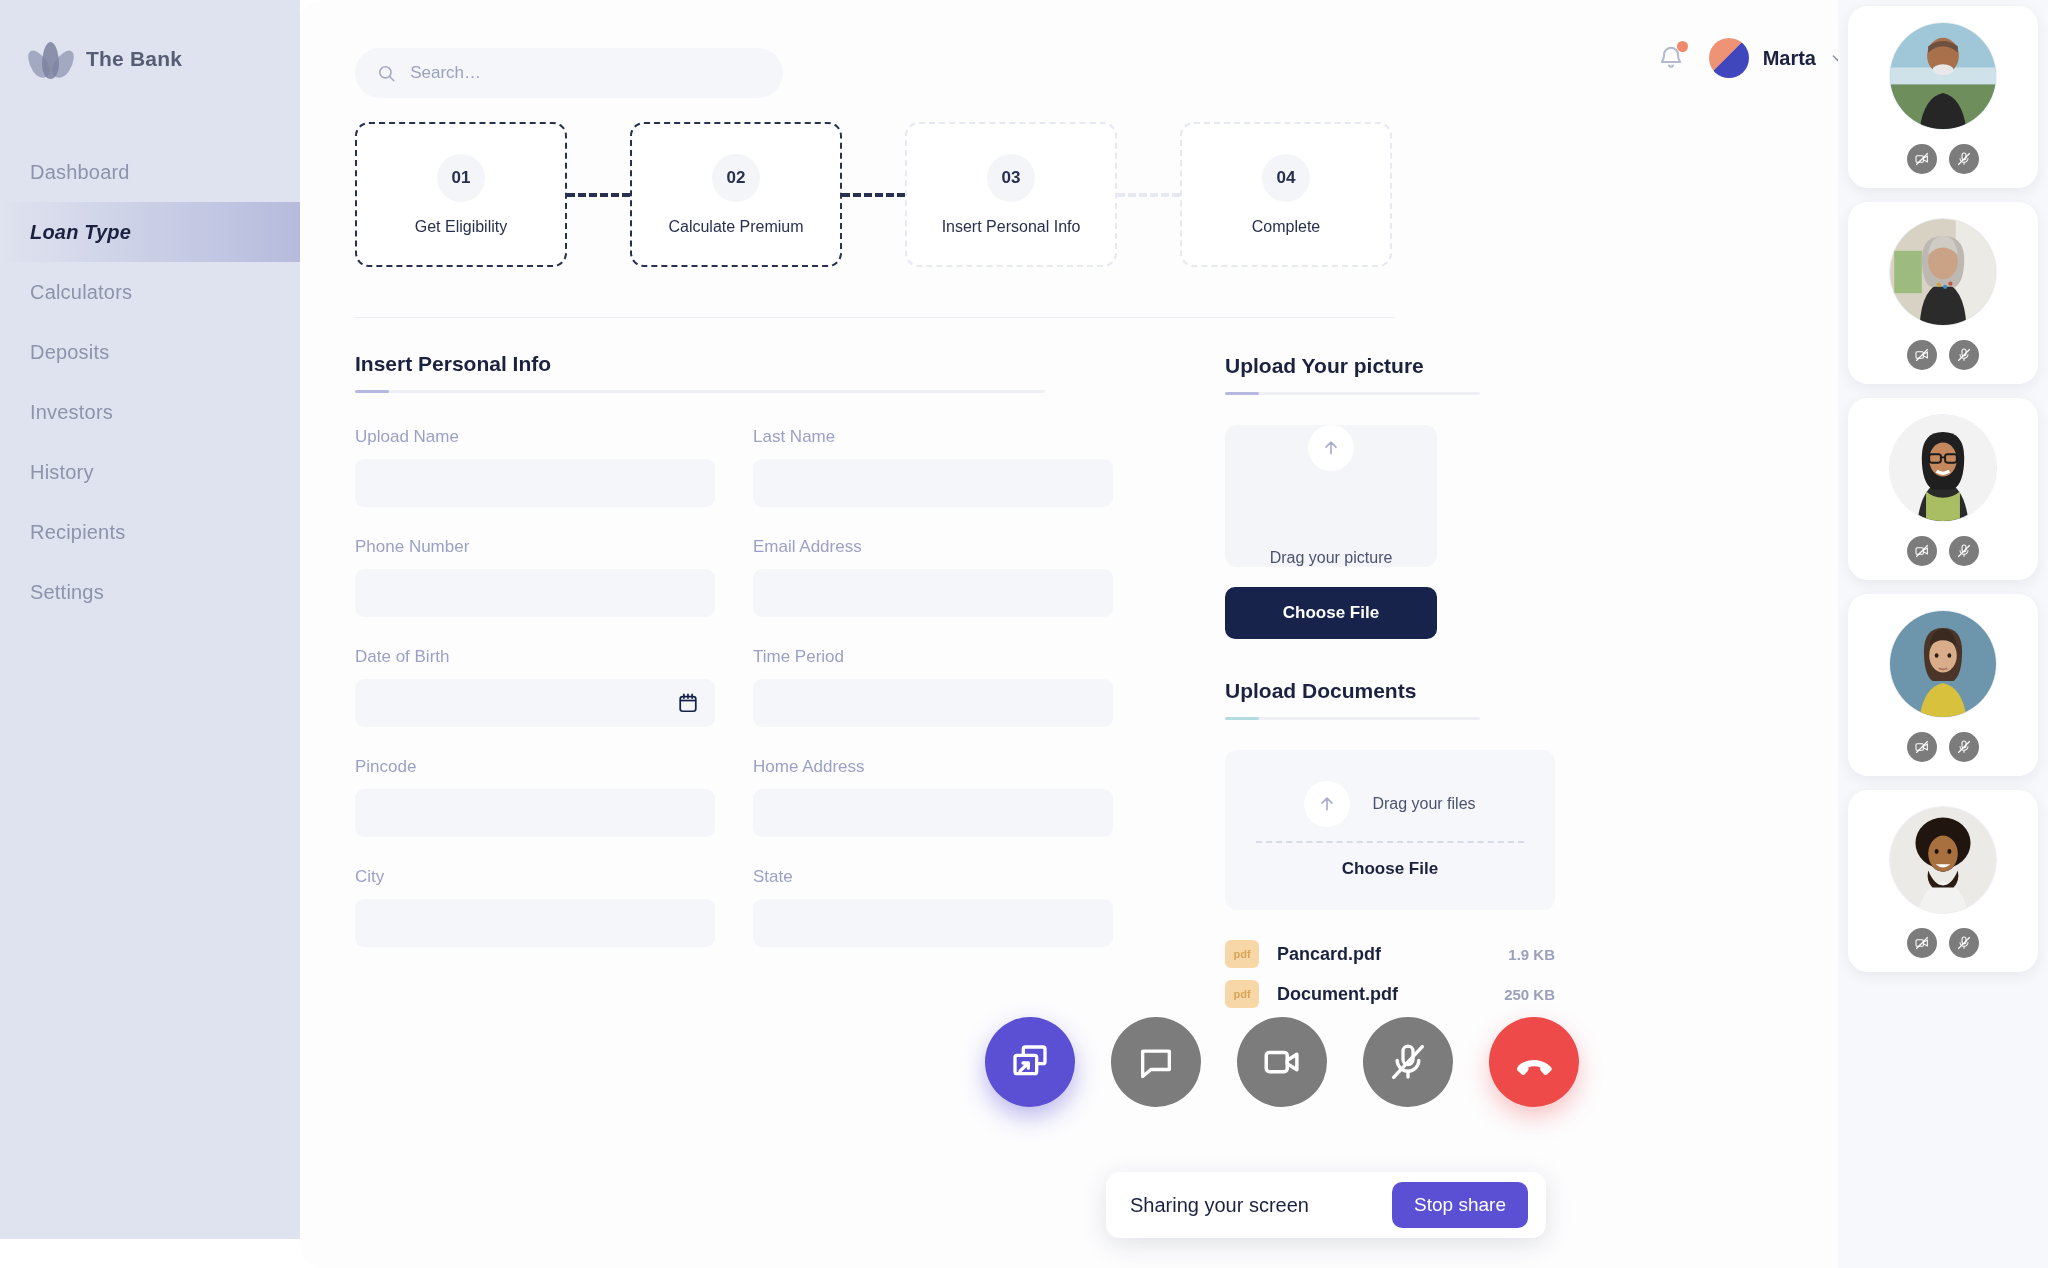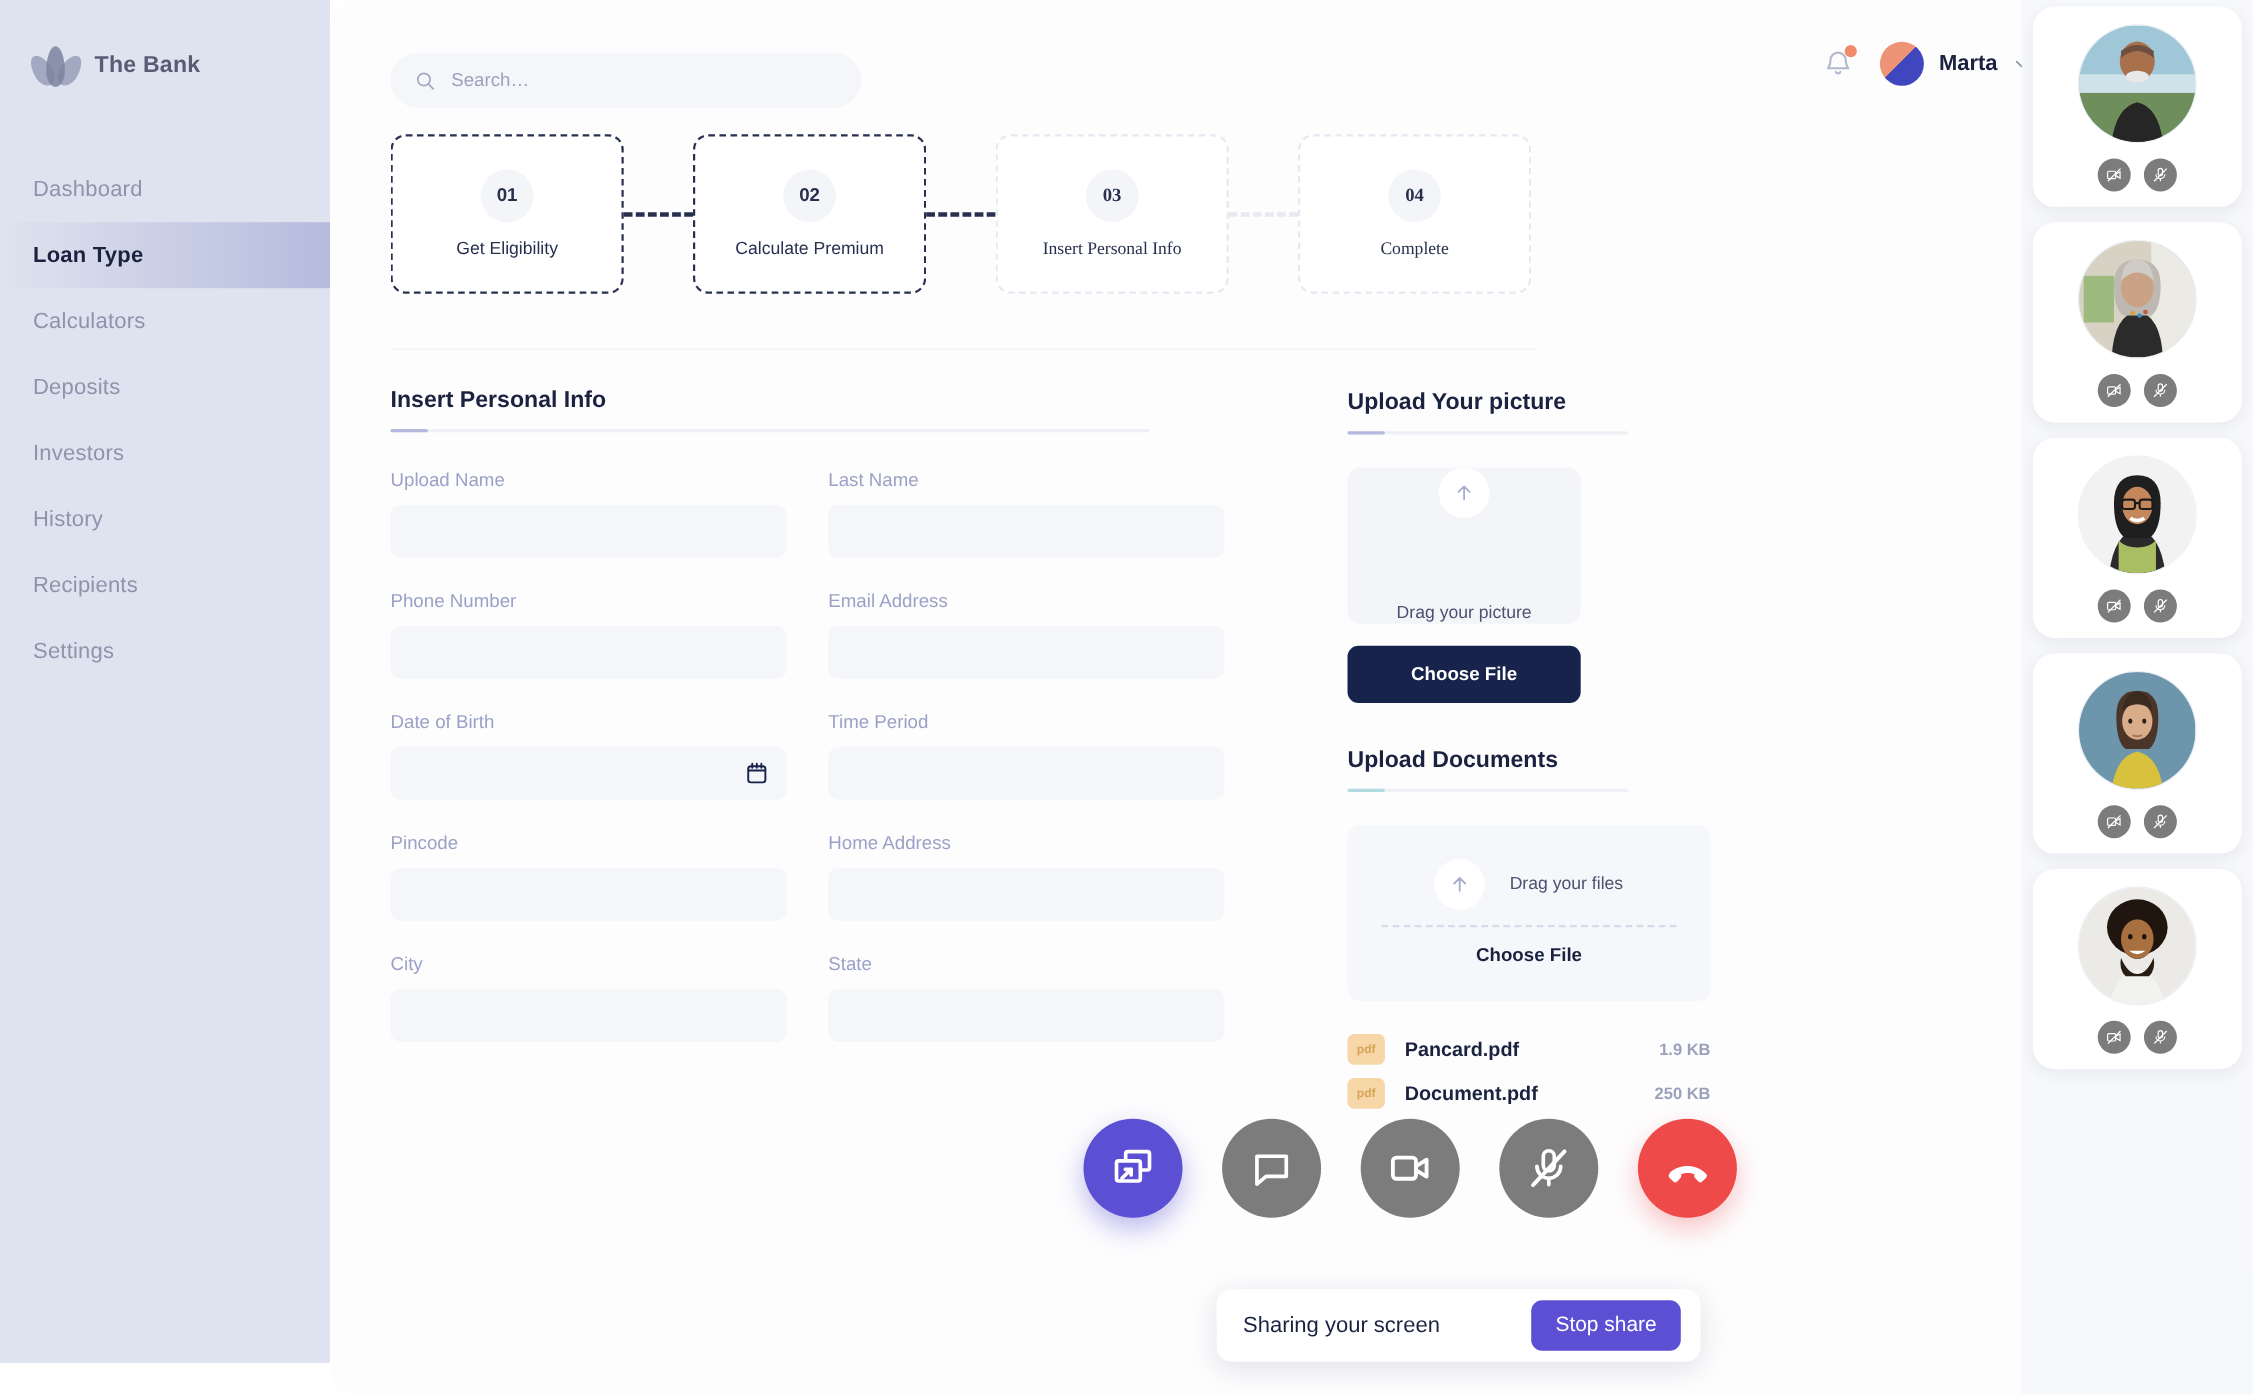--- a/index.html
+++ b/index.html
@@ -30,21 +30,21 @@
   .brand-name { font-size: 21px; font-weight: 700; color: #565d75; letter-spacing:.2px; }
 
   .nav { margin-top: 62px; }
   .nav-item {
     height: 60px; display:flex; align-items:center;
     padding-left: 30px; font-size: 20px; color:#8d93ab; font-weight: 400;
     cursor: pointer; letter-spacing:.2px;
   }
   .nav-item.active {
     background: linear-gradient(90deg, rgba(223,227,239,0) 0%, #b6bbdd 100%);
-    color:#1b2240; font-weight: 700;
+    color:#1b2240; font-weight: 700; font-style: italic;
   }
 
   
   .main {
     flex: 1 1 auto; height: 1268px; position: relative;
     background: #fdfdfe; padding: 0; border-radius: 23px;
   }
 
   
   .topbar { display:flex; align-items:center; padding: 36px 0 0 0; position: relative; height: 110px;}
@@ -75,21 +75,21 @@
   .chev { width:16px; height:16px; color:#8d93ab; }
 
   
   .stepper { display:flex; align-items:center; margin: 12px 0 0 55px; width: 1040px; }
   .step {
     width: 212px; height: 145px; border-radius: 14px;
     display:flex; flex-direction:column; align-items:center; justify-content:center;
     gap: 16px; cursor:pointer; background:#fff;
   }
   .step.on  { border: 2.5px dashed #27304f; }
-  .step.off { border: 2px dashed #e6e8f2; font-family: Liberation Serif, serif; }
+  .step.off { border: 2px dashed #e6e8f2; }
   .step-num {
     width: 48px; height: 48px; border-radius:50%; background:#f4f5f9;
     display:flex; align-items:center; justify-content:center;
     font-size: 17px; font-weight:700; color:#27304f;
   }
   .step-label { font-size: 16px; color:#27304f; font-weight:500; }
   .connector { width: 63px; height: 0; border-top: 4px dashed #27304f; }
   .connector.off { border-top-color:#e6e8f2; }
 
   

